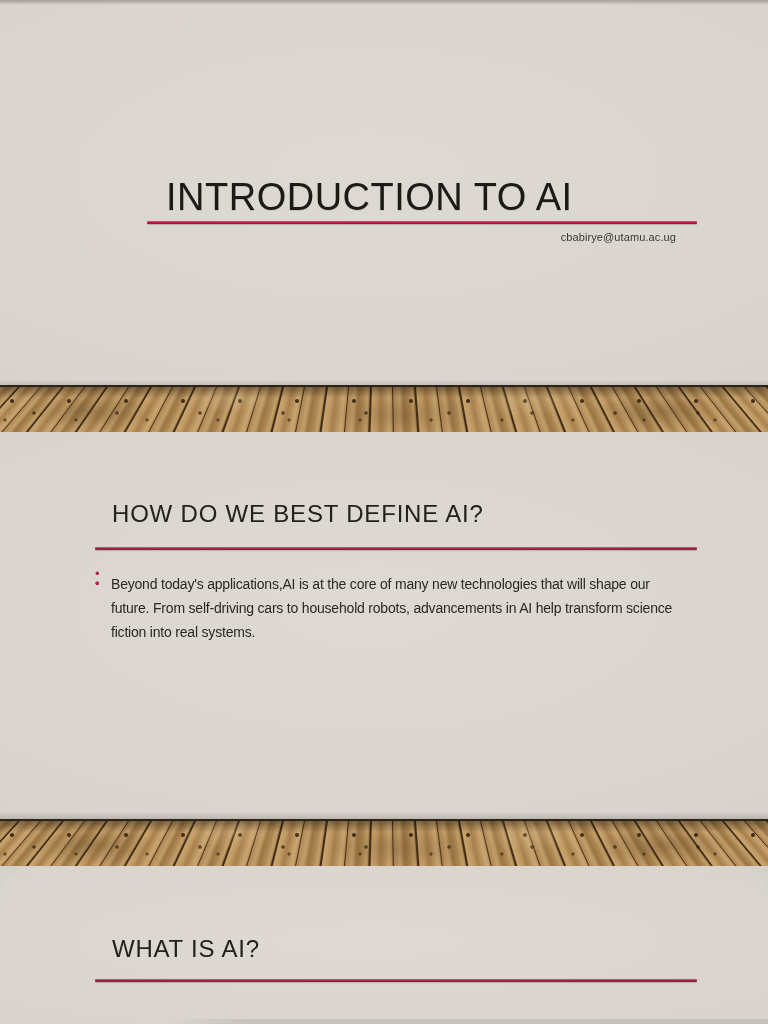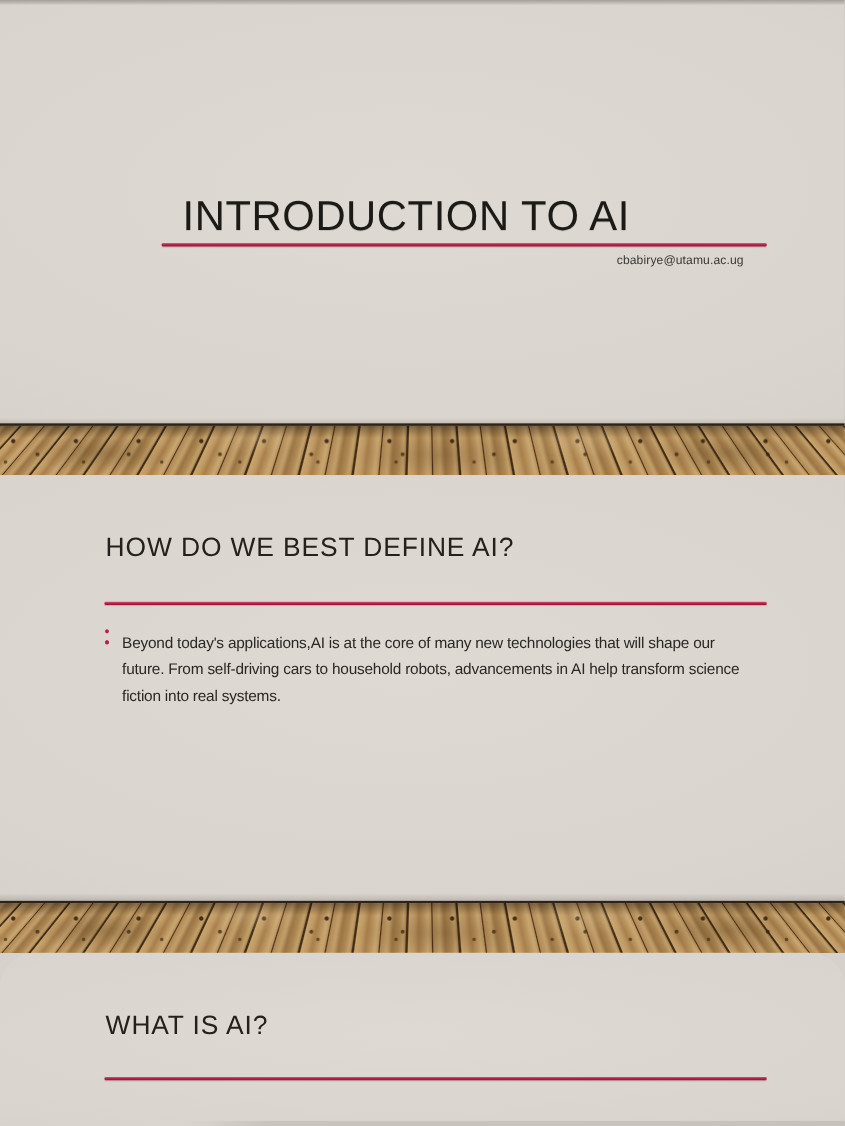--- a/index.html
+++ b/index.html
@@ -24,21 +24,21 @@
     position:absolute;left:0;right:0;bottom:0;height:5px;
     background:linear-gradient(90deg,rgba(0,0,0,0) 0 22%,rgba(40,36,30,.10) 32% 100%);
   }
   
   .deck-title{
     position:absolute;left:150px;top:162px;margin:16px;
     font-size:38px;font-weight:400;letter-spacing:.5px;line-height:1.05;
     color:#1c1a17;text-shadow:0 1px 0 rgba(0,0,0,.12);
   }
   .slide-heading{
-    position:absolute;left:96px;margin:0;
+    position:absolute;left:96px;margin:16px;
     font-size:24px;font-weight:400;letter-spacing:.8px;line-height:1.1;
     color:#23201d;
   }
   .slide-2 .slide-heading{top:53px;}
   .slide-3 .slide-heading{top:54px;}
   .rule{
     position:absolute;height:3px;border-radius:1px;
     background:linear-gradient(180deg,#dd5c7c 0%,var(--accent,#bc2049) 45%,#8e1634 100%);
     box-shadow:0 1px 1px rgba(0,0,0,.18);
   }

